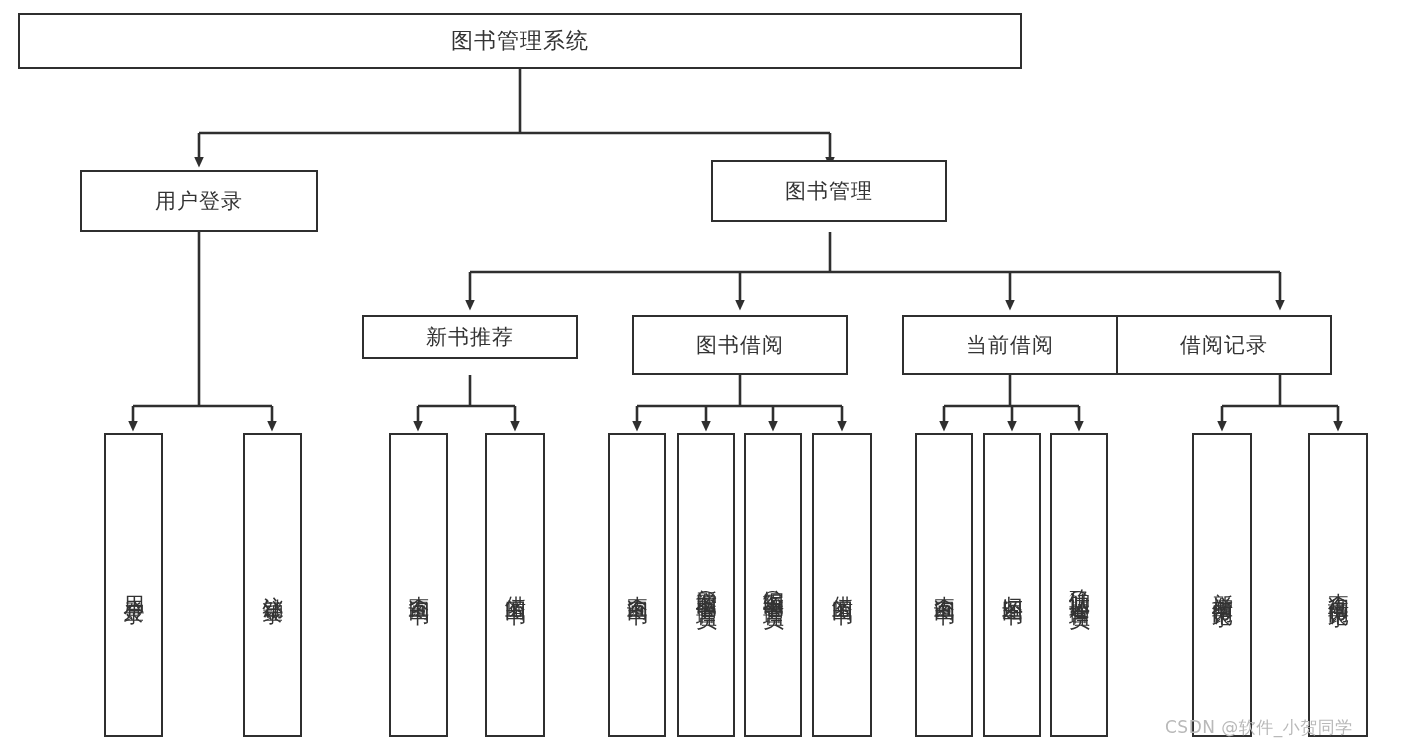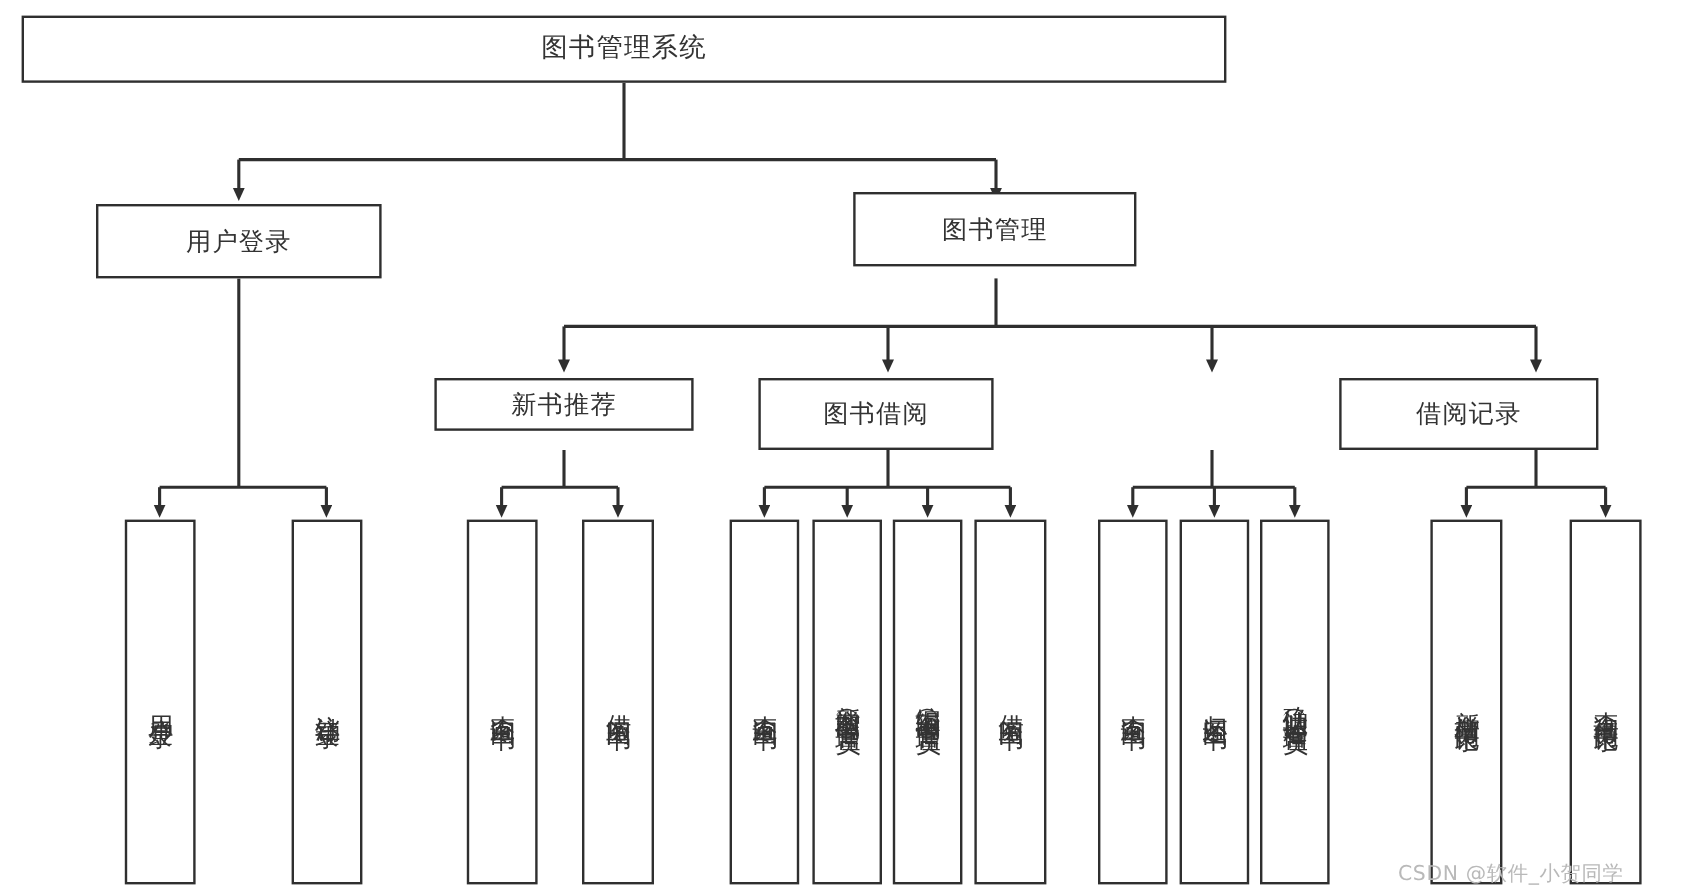--- a/index.html
+++ b/index.html
@@ -129,22 +129,25 @@
   <div class="node h" style="left:80px;top:170px;width:238px;height:62px;">
     <span>用户登录</span>
   </div>
   <div class="node h" style="left:711px;top:160px;width:236px;height:62px;">
     <span>图书管理</span>
   </div>
 
   <div class="node h" style="left:362px;top:315px;width:216px;height:44px;">
     <span>新书推荐</span>
   </div>
-  <div class="node h" style="left:632px;top:315px;width:196px;height:60px;">
+  <div class="node h" style="left:632px;top:315px;width:216px;height:60px;">
     <span>图书借阅</span>
+  </div>
+  <div class="node h" style="left:902px;top:315px;width:216px;height:60px;">
+    <span>当前借阅</span>
   </div>
   <div class="node h" style="left:1116px;top:315px;width:216px;height:60px;">
     <span>借阅记录</span>
   </div>
 
   <div class="node v" style="left:104px;top:433px;width:59px;height:304px;">
     <span class="vtext">用户登录</span>
   </div>
   <div class="node v" style="left:243px;top:433px;width:59px;height:304px;">
     <span class="vtext">注销登录</span>

